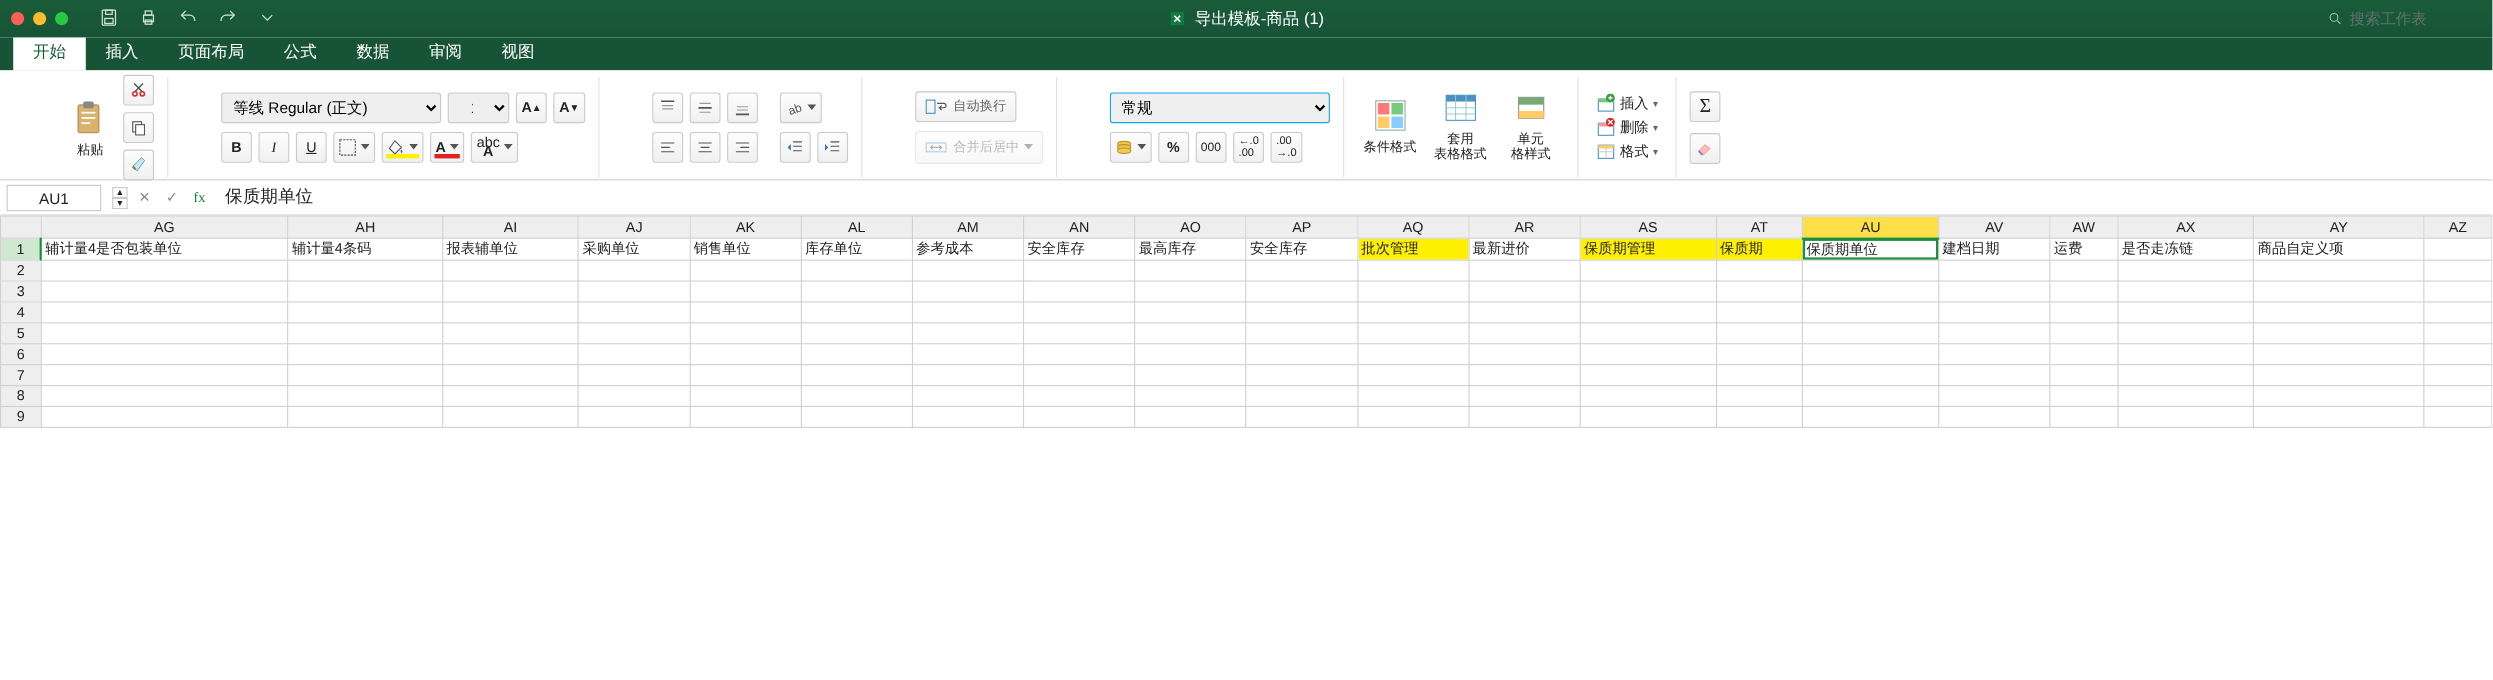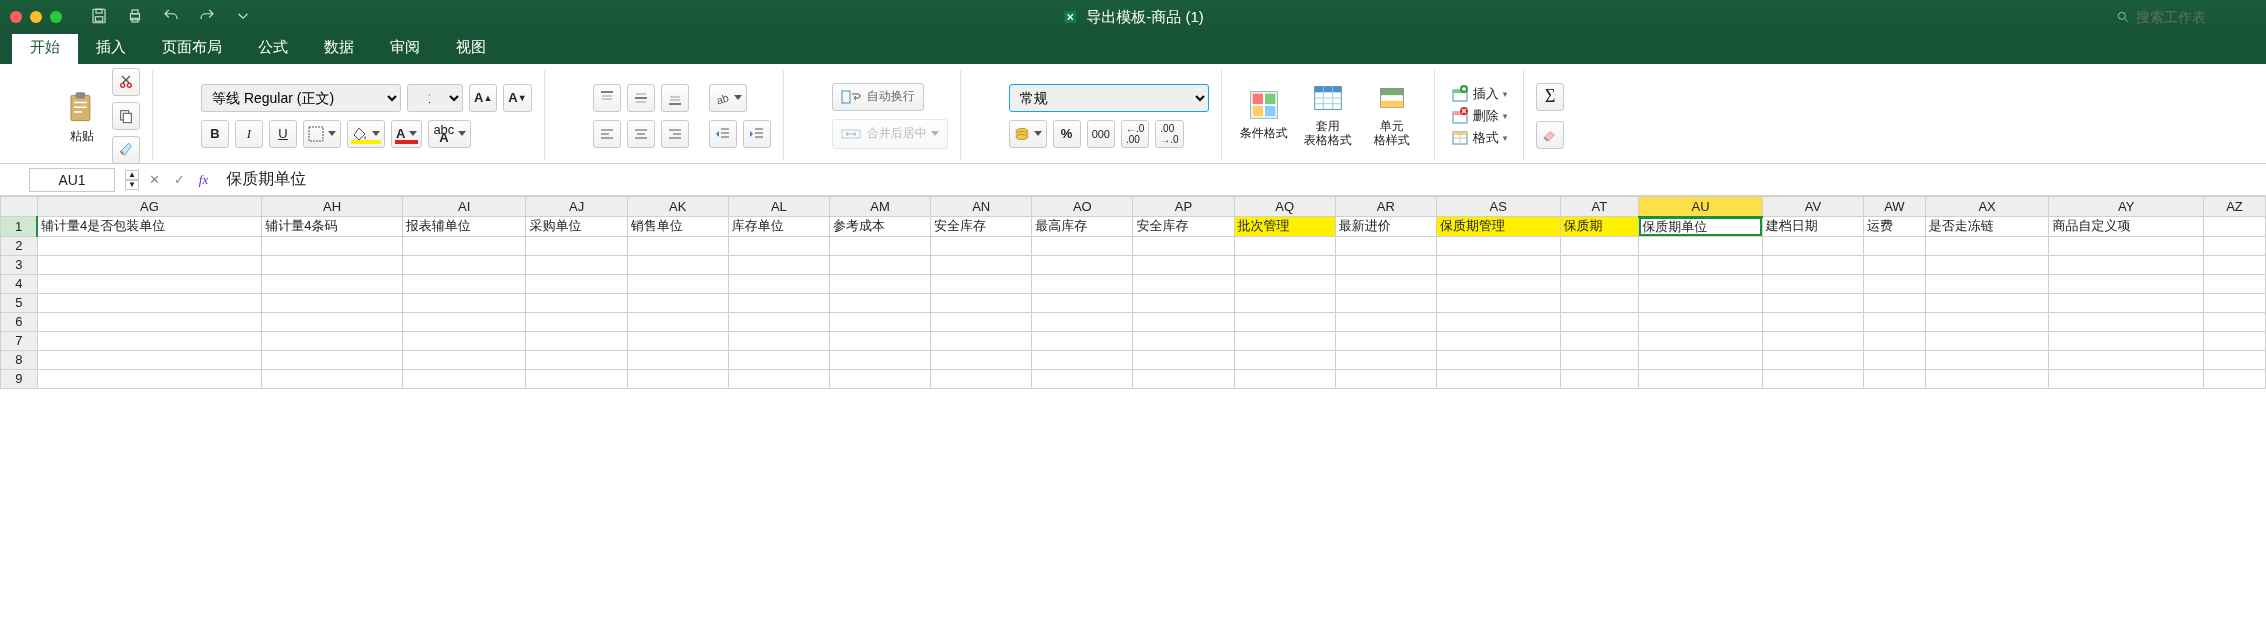--- a/index.html
+++ b/index.html
@@ -34,26 +34,26 @@
 .bigbtn .lbl{font-size:12px;text-align:center;line-height:14px;}
 select.fontname{width:200px;height:28px;border:1px solid #c9c9c9;border-radius:3px;padding:0 6px;font-size:14px;}
 select.fontsize{width:56px;height:28px;border:1px solid #c9c9c9;border-radius:3px;padding:0 16px;font-size:14px;}
 select.numfmt{width:200px;height:28px;border:1px solid #0ea5e9;border-radius:3px;padding:0 6px;font-size:14px;}
 .mini{font-size:12px;color:#666;margin-left:6px;}
 .yellowbar{height:4px;background:#fff000;position:absolute;bottom:3px;left:3px;right:3px;}
 .redbar{height:4px;background:#d22;position:absolute;bottom:3px;left:3px;right:3px;}
 .relbtn{position:relative;}
 
 .fbar { display:flex; align-items:center; height:32px; border-bottom:1px solid #d0d0d0; padding:0 6px; gap:10px;}
-.namebox { width:86px; height:24px; border:1px solid #c9c9c9; text-align:center; font-size:14px; display:flex; align-items:center; justify-content:center;margin-left:23px;}
+.namebox { width:86px; height:24px; border:1px solid #c9c9c9; text-align:center; font-size:14px; display:flex; align-items:center; justify-content:center;}
 .spin { display:flex; flex-direction:column; }
 .spin div{width:14px;height:10px;border:1px solid #c9c9c9;display:flex;align-items:center;justify-content:center;font-size:8px;cursor:pointer;}
 .fx-icons{display:flex;gap:14px;color:#888;}
 .fx-icons span{cursor:pointer;}
-.fxlabel{font-style:italic;font-family:Georgia,serif;color:#6d28d9;}
+.fxlabel{font-family:Georgia,serif;color:#15803d;}
 .fcell{flex:1;font-size:16px;padding-left:8px;}
 
 .grid-wrap{overflow:hidden;}
 table.sheet{border-collapse:collapse;table-layout:fixed;width:100%;}
 table.sheet th, table.sheet td{border:1px solid #d0d0d0;height:19px;font-size:13px;padding:0 3px;white-space:nowrap;overflow:hidden;}
 table.sheet thead th{background:#eee;font-weight:normal;text-align:center;height:20px;}
 table.sheet thead th.sel{background:#fde047;border-bottom:2px solid #1a8f3c;}
 table.sheet .rowhdr{background:#eee;text-align:center;width:26px;}
 table.sheet .rowhdr.sel{background:#d0e8d0;border-right:2px solid #1a8f3c;}
 td.hl{background:#fff000;}

